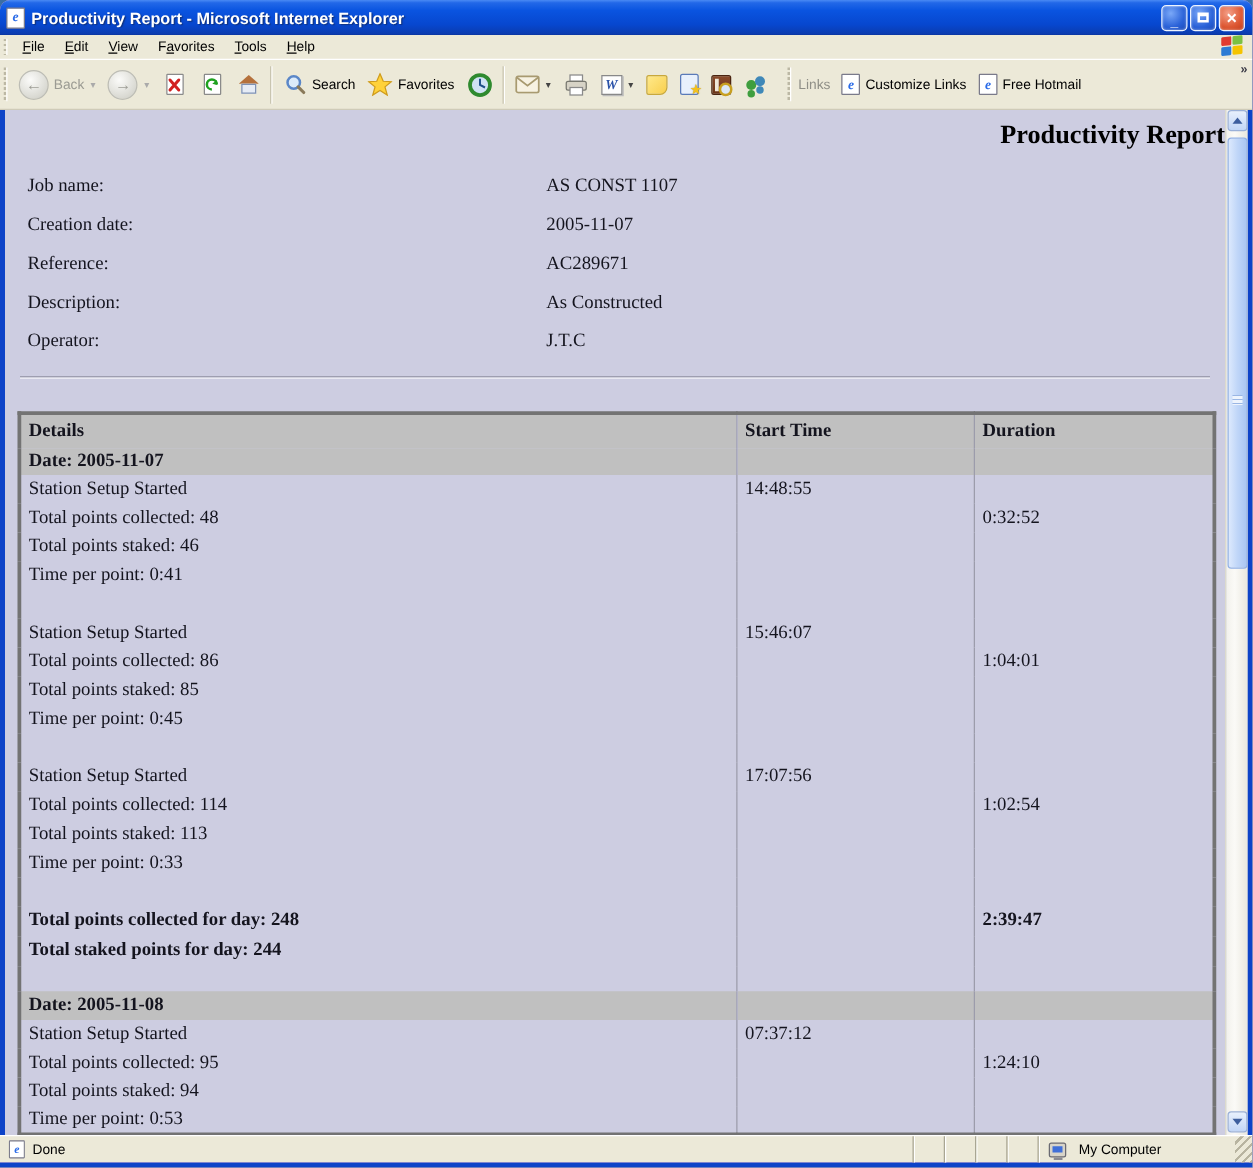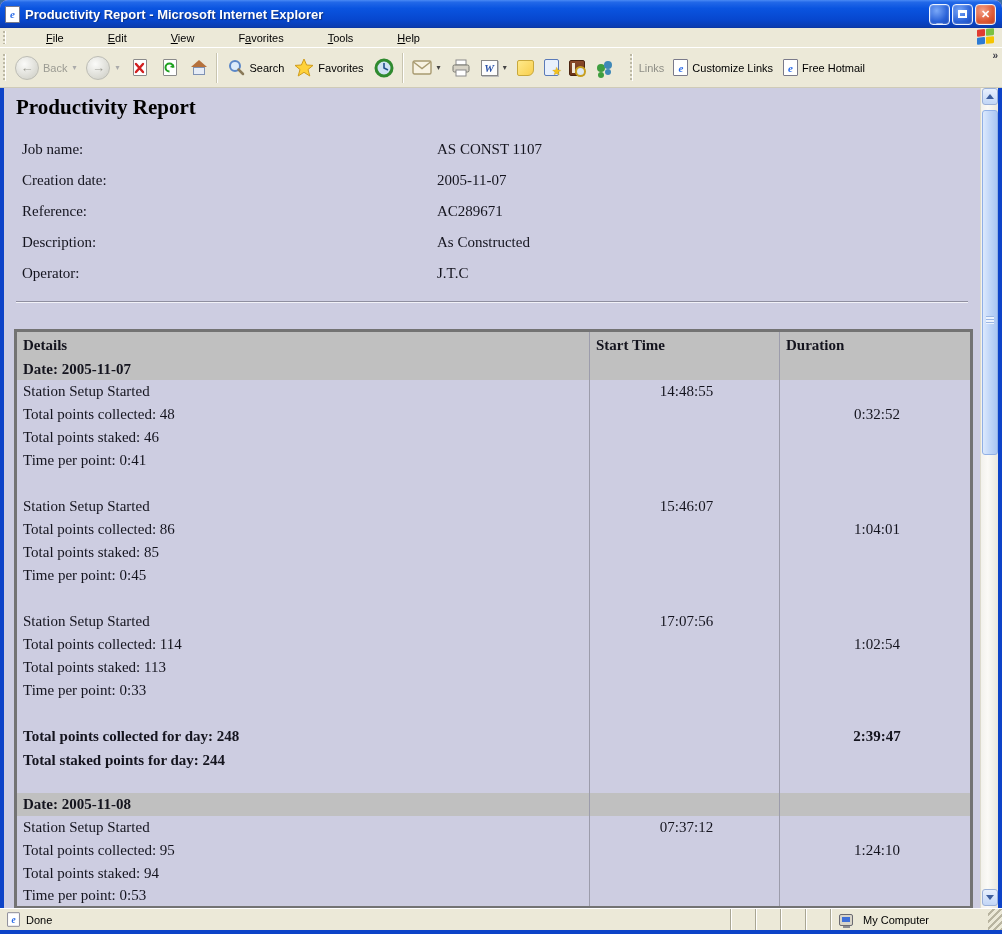--- a/index.html
+++ b/index.html
@@ -19,21 +19,21 @@
   .winbtn { width:21px; height:21px; border:1px solid #eef4ff; border-radius:4px; color:#fff;
     font-size:11px; font-weight:bold; display:flex; align-items:center; justify-content:center;
     background:radial-gradient(circle at 35% 30%,#7aa8f8,#2a62d8 60%,#1948b8);
     box-shadow:inset 0 0 2px rgba(255,255,255,.6); cursor:default; }
   .winbtn.close { background:radial-gradient(circle at 35% 30%,#f4a088,#dd5732 60%,#c03a18); }
   .winbtn .min-glyph { align-self:flex-end; line-height:6px; margin:0 0 3px 0; }
   .winbtn .max-glyph { width:9px; height:8px; border:2px solid #fff; border-top-width:3px; display:block; }
 
   
   .menubar { height:20px; display:flex; align-items:center; background:#ece9d8;
-    border-bottom:1px solid #fff; position:relative;gap:28px; }
+    border-bottom:1px solid #fff; position:relative; }
   .grip { width:3px; height:70%; margin:0 4px 0 3px;
     background:repeating-linear-gradient(180deg,#bcb8a4 0 2px,transparent 2px 4px);
     border-right:1px solid #fff; }
   .menu-item { padding:2px 8px; font-size:11px; color:#000; cursor:default; }
   .menu-item u { text-decoration:underline; }
   .throbber { position:absolute; right:6px; top:1px; width:22px; height:18px; display:grid;
     grid-template-columns:8px 8px; grid-template-rows:7px 7px; gap:1px; transform:skewY(-6deg); padding-left:3px;}
   .throbber i { display:block; border-radius:1px; }
   .throbber i:nth-child(1){background:#e03c31;} .throbber i:nth-child(2){background:#7bc143;}
   .throbber i:nth-child(3){background:#2d7bd4;} .throbber i:nth-child(4){background:#f5c400;}
@@ -52,37 +52,37 @@
     display:flex; align-items:center; justify-content:center; font-size:13px; color:#9e9e96; }
   .icon16 { width:20px; height:20px; display:flex; align-items:center; justify-content:center; }
   .links-label { color:#8f8f87; font-size:11px; margin:0 4px 0 2px; }
   .chevron-dbl { position:absolute; right:4px; top:2px; font-size:10px; font-weight:bold; color:#3b3b46; }
 
   
   .content { position:relative; height:820px; border-left:4px solid #0d43c8; border-right:4px solid #0d43c8;
     background:#cdcde1; display:flex; }
   .page { width:976px; height:820px; overflow:hidden; color:#14141e;
     font-family:"Liberation Serif", serif; }
-  .report-title { font-size:21px; line-height:26px; font-weight:bold; margin:6px 0 0 12px; color:#000; }
+  .report-title { font-size:21px; line-height:26px; font-weight:bold; margin:6px 0 0 12px; color:#000;text-align:right; }
   .fields { margin-top:14px; }
   .field-row { height:31px; display:flex; align-items:center; padding-left:18px; font-size:15px; }
   .flabel { width:415px; }
   .rule { height:2px; margin:12px 10px 0 12px; width:952px;
     border-top:1px solid #8f8fa0; border-bottom:1px solid #f2f2f8; }
 
   table.report-table { margin:26px 0 0 10px; width:956px; table-layout:fixed; border-collapse:collapse;
     border:3px solid #737373; font-family:"Liberation Serif", serif; }
   table.report-table td { font-size:15px; padding:0 2px 0 6px; vertical-align:middle; overflow:hidden; white-space:nowrap; }
   table.report-table td + td { border-left:1px solid #9c9cab; }
   col.c1{width:574px;} col.c2{width:190px;} col.c3{width:192px;}
   tr.h1 { height:28px; } tr.h2 { height:21px; } tr.r { height:23px; }
   tr.sp { height:23px; } tr.sp2 { height:20px; } tr.tot { height:24px; } tr.date2 { height:23px; }
   tr.h1 td, tr.h2 td, tr.date2 td { background:#c0c0c0; font-weight:bold; }
   td.ctr { text-align:left; padding:0; }
-  td.num { text-align:center; padding:0 3px 0 2px; }
+  td.num { text-align:left; padding:0 3px 0 2px; }
   tr.tot td { font-weight:bold;margin-top:33px; }
 
   
   .scrollbar { position:relative; width:18px; height:820px; background:
     linear-gradient(90deg,#f2f1ec,#fbfaf7 40%,#e9e7de); border-left:1px solid #dcdacd; }
   .sb-btn { position:absolute; left:1px; width:16px; height:17px; border:1px solid #9ab0d8; border-radius:3px;
     background:linear-gradient(180deg,#e8f0fd,#c2d6f6); display:flex; align-items:center; justify-content:center; }
   .sb-btn.up { top:0; } .sb-btn.down { bottom:2px; }
   .tri-up { width:0; height:0; border-left:4px solid transparent; border-right:4px solid transparent;
     border-bottom:5px solid #3d5e9e; }

